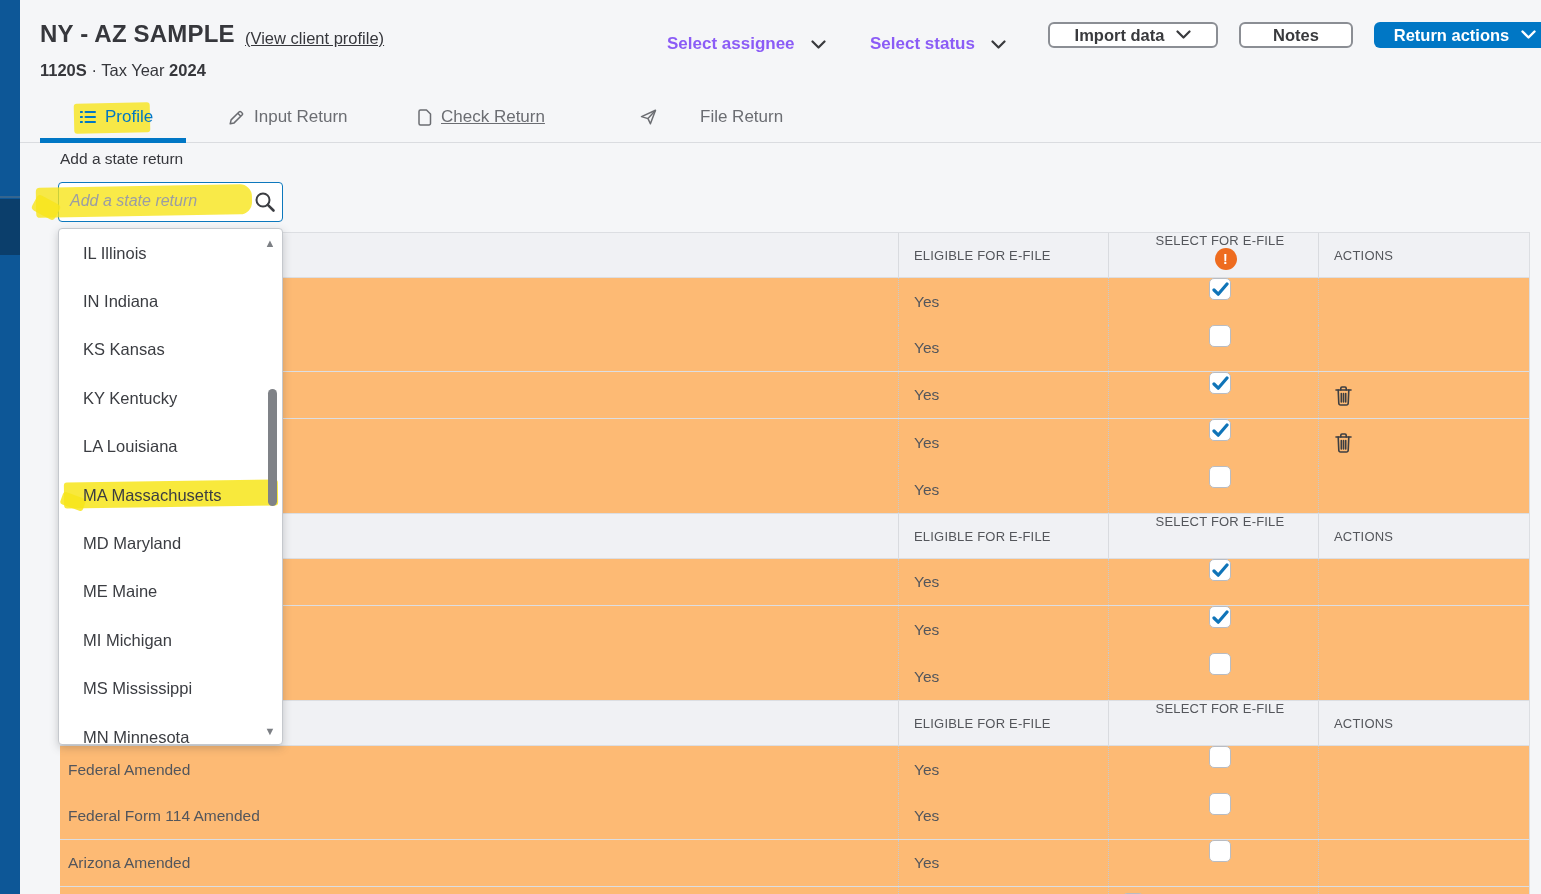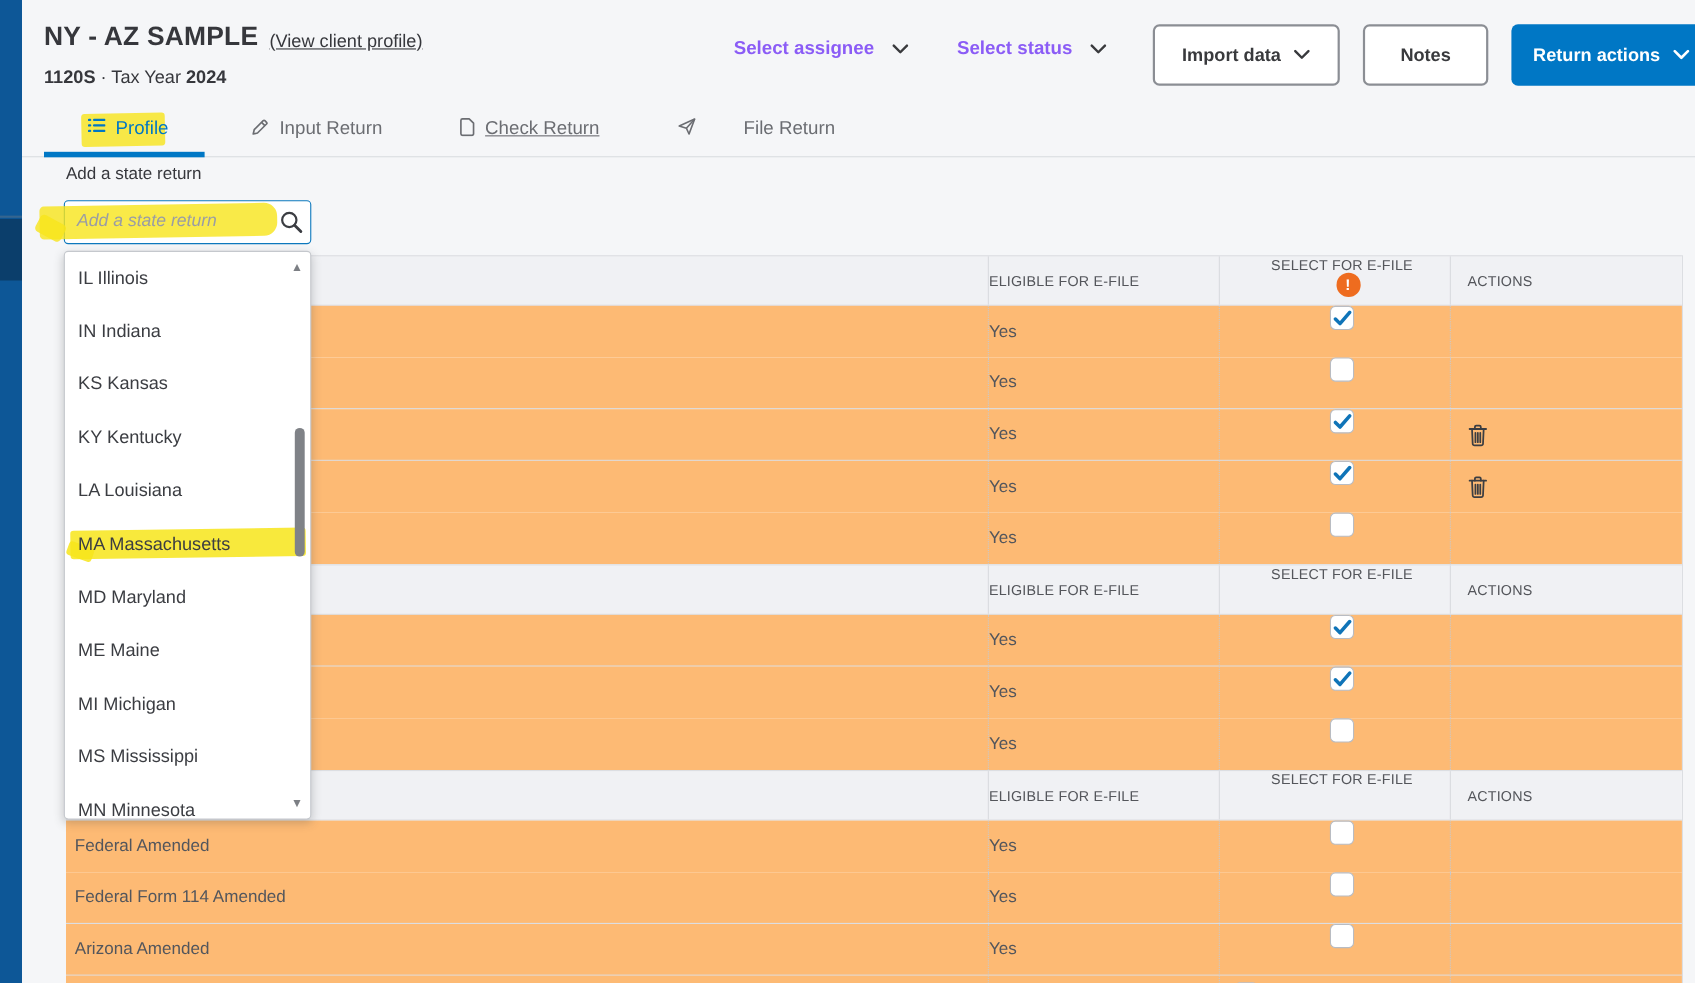--- a/index.html
+++ b/index.html
@@ -15,64 +15,64 @@
   .left-strip .dark-seg  { position:absolute; left:0; top:199px; width:20px; height:56px; background:#0b3e6b; }
 
   
   .client-name { position:absolute; left:40px; top:20px; font-size:24px; font-weight:700; color:#36373c; letter-spacing:.2px; }
   .view-profile { position:absolute; left:245px; top:29px; font-size:16.5px; color:#36373c; text-decoration:underline; cursor:pointer; }
   .subtitle { position:absolute; left:40px; top:61px; font-size:16.5px; color:#36373c; }
   .subtitle b { font-weight:700; }
 
   .txt-drop { position:absolute; top:32px; display:flex; align-items:center; gap:16px; font-size:17px; font-weight:600; color:#8b5cf6; cursor:pointer; height:24px; }
   .txt-drop svg { margin-top:2px; }
-  .btn { position:absolute; top:22px; height:56px; display:flex; align-items:center; justify-content:center; gap:12px;
+  .btn { position:absolute; top:22px; height:26px; display:flex; align-items:center; justify-content:center; gap:12px;
          border:2px solid #8b8e94; border-radius:6px; background:#fff; font-size:16.5px; font-weight:700; color:#393a3d; cursor:pointer; }
   .btn-primary { border:none; background:#0077c5; color:#fff; }
 
   
-  .tab { position:absolute; top:107px; display:flex; gap:9px; font-size:17px; color:#6b6d72; cursor:pointer; z-index:2; }
+  .tab { position:absolute; top:107px; display:flex; align-items:center; gap:9px; font-size:17px; color:#6b6d72; cursor:pointer; z-index:2; }
   .tab.active { color:#0077c5; }
   .tab-underline { position:absolute; left:40px; top:138px; width:146px; height:5px; background:#0077c5; z-index:2; }
   .tab-divider { position:absolute; left:20px; top:142px; width:1521px; height:1px; background:#dadce0; }
 
   .marker { position:absolute; background:#f7e51a; opacity:.8; border-radius:3px; z-index:1; }
   .marker-profile { left:74px; top:103px; width:76px; height:30px; transform:rotate(-1.2deg); }
   .marker-input   { left:36px; top:186px; width:216px; height:30px; transform:rotate(-1deg); border-radius:4px 12px 12px 4px; z-index:2; }
   .marker-input-tail { left:33px; top:199px; width:26px; height:17px; transform:rotate(28deg); border-radius:4px; z-index:2; }
 
   
   .add-state-label { position:absolute; left:60px; top:150px; font-size:15.5px; color:#36373c; }
   .search-box { position:absolute; left:58px; top:182px; width:225px; height:40px; background:#fff;
                 border:1.5px solid #0d78bd; border-radius:4px; z-index:1; }
   .search-placeholder { position:absolute; left:70px; top:192px; font-size:16px; font-style:italic; color:#9a9da4; z-index:3; }
   .search-icon { position:absolute; left:254px; top:191px; z-index:3; }
 
   
   .dropdown { position:absolute; left:58px; top:228px; width:225px; height:517px; background:#fff;
               border:1px solid #c5c8cd; border-radius:4px; box-shadow:0 3px 9px rgba(60,64,67,.25);
               z-index:20; overflow:hidden; }
-  .ddl-item { position:relative; height:48.4px; display:flex; align-items:center; padding-left:12px;
+  .ddl-item { position:relative; height:48.4px; display:flex; align-items:center; padding-left:24px;
               font-size:16.5px; color:#3b3d42; cursor:pointer; }
   .ddl-item span { position:relative; z-index:2; }
   .item-hl { position:absolute; left:5px; top:10px; width:214px; height:26px; background:#f7e51a; opacity:.85; transform:rotate(-.8deg); border-radius:3px; z-index:1; }
   .item-hl-tail { position:absolute; left:2px; top:24px; width:24px; height:13px; background:#f7e51a; opacity:.85; transform:rotate(20deg); border-radius:3px; z-index:1; }
   .sb-up, .sb-down { position:absolute; right:5px; width:14px; height:12px; color:#7c7f84; font-size:11px; line-height:12px; text-align:center; cursor:pointer; z-index:3; }
   .sb-up { top:8px; } .sb-down { bottom:7px; }
   .sb-thumb { position:absolute; right:5px; top:160px; width:9px; height:117px; background:#7f8287; border-radius:5px; cursor:grab; z-index:3; }
 
   
   .table { position:absolute; left:60px; top:232px; width:1470px; background:#fff; border-right:1px solid #dcdee2; z-index:1; }
   .trow { display:flex; height:47px; background:#fdba74; }
   .trow.thead { height:46px; background:#f0f1f4; border-top:1px solid #dcdee2; border-bottom:1px solid #dcdee2; }
   .trow.divider { border-bottom:1px solid #dcdee2; }
   .trow.partial { height:13px; overflow:hidden; }
   .cell { display:flex; align-items:center; }
   .c-name { width:838px; padding-left:8px; font-size:15.5px; color:#53565c; }
-  .c-elig { width:210px; font-size:15.5px; color:#53565c; }
+  .c-elig { width:210px; padding-left:15px; font-size:15.5px; color:#53565c; }
   .c-sel  { width:210px; padding-left:13px;flex-direction:column; }
   .c-act  { flex:1; padding-left:15px; }
   .thead .cell { font-size:13px; color:#54565b; letter-spacing:.2px; }
   .thead .c-elig, .thead .c-sel, .thead .c-act { border-left:1px solid #d9dbdf; }
   .trow:not(.thead) .c-elig, .trow:not(.thead) .c-sel, .trow:not(.thead) .c-act { border-left:1px dotted #c6c9ce; }
 
   .checkbox { width:22px; height:22px; background:#fff; border:1px solid #b9bcc2; border-radius:5px;
               display:flex; align-items:center; justify-content:center; cursor:pointer; flex:none; }
   .trow.partial .checkbox { margin-top:6px; align-self:flex-start; }
   .warn { width:22px; height:22px; border-radius:50%; background:#ee6c1f; color:#fff; font-size:14px; font-weight:700;
@@ -144,21 +144,21 @@
     <line x1="9.8" y1="4.2" x2="12.8" y2="7.2" stroke="#6b6d72" stroke-width="1.5"></line>
   </svg>
   <span>Input Return</span>
 </div>
 <div class="tab" style="left:418px;text-decoration:underline;">
   <svg width="14" height="17" viewBox="0 0 14 17">
     <path d="M2.5 1h6l4 4v9.5a1.5 1.5 0 0 1-1.5 1.5H2.5A1.5 1.5 0 0 1 1 14.5v-12A1.5 1.5 0 0 1 2.5 1z" fill="none" stroke="#6b6d72" stroke-width="1.5" stroke-linejoin="round"></path>
   </svg>
   <span>Check Return</span>
 </div>
-<div class="tab" style="left:616px;gap:43px;">
+<div class="tab" style="left:640px;gap:43px;">
   <svg width="17" height="16" viewBox="0 0 17 16">
     <path d="M1.5 7.6L15.5 1.2 10.4 14.8 8 9.6 1.5 7.6z" fill="none" stroke="#6b6d72" stroke-width="1.5" stroke-linejoin="round"></path>
     <line x1="8" y1="9.6" x2="15.5" y2="1.2" stroke="#6b6d72" stroke-width="1.5"></line>
   </svg>
   <span>File Return</span>
 </div>
 <div class="tab-underline"></div>
 <div class="tab-divider"></div>
 
 <div class="add-state-label">Add a state return</div>

